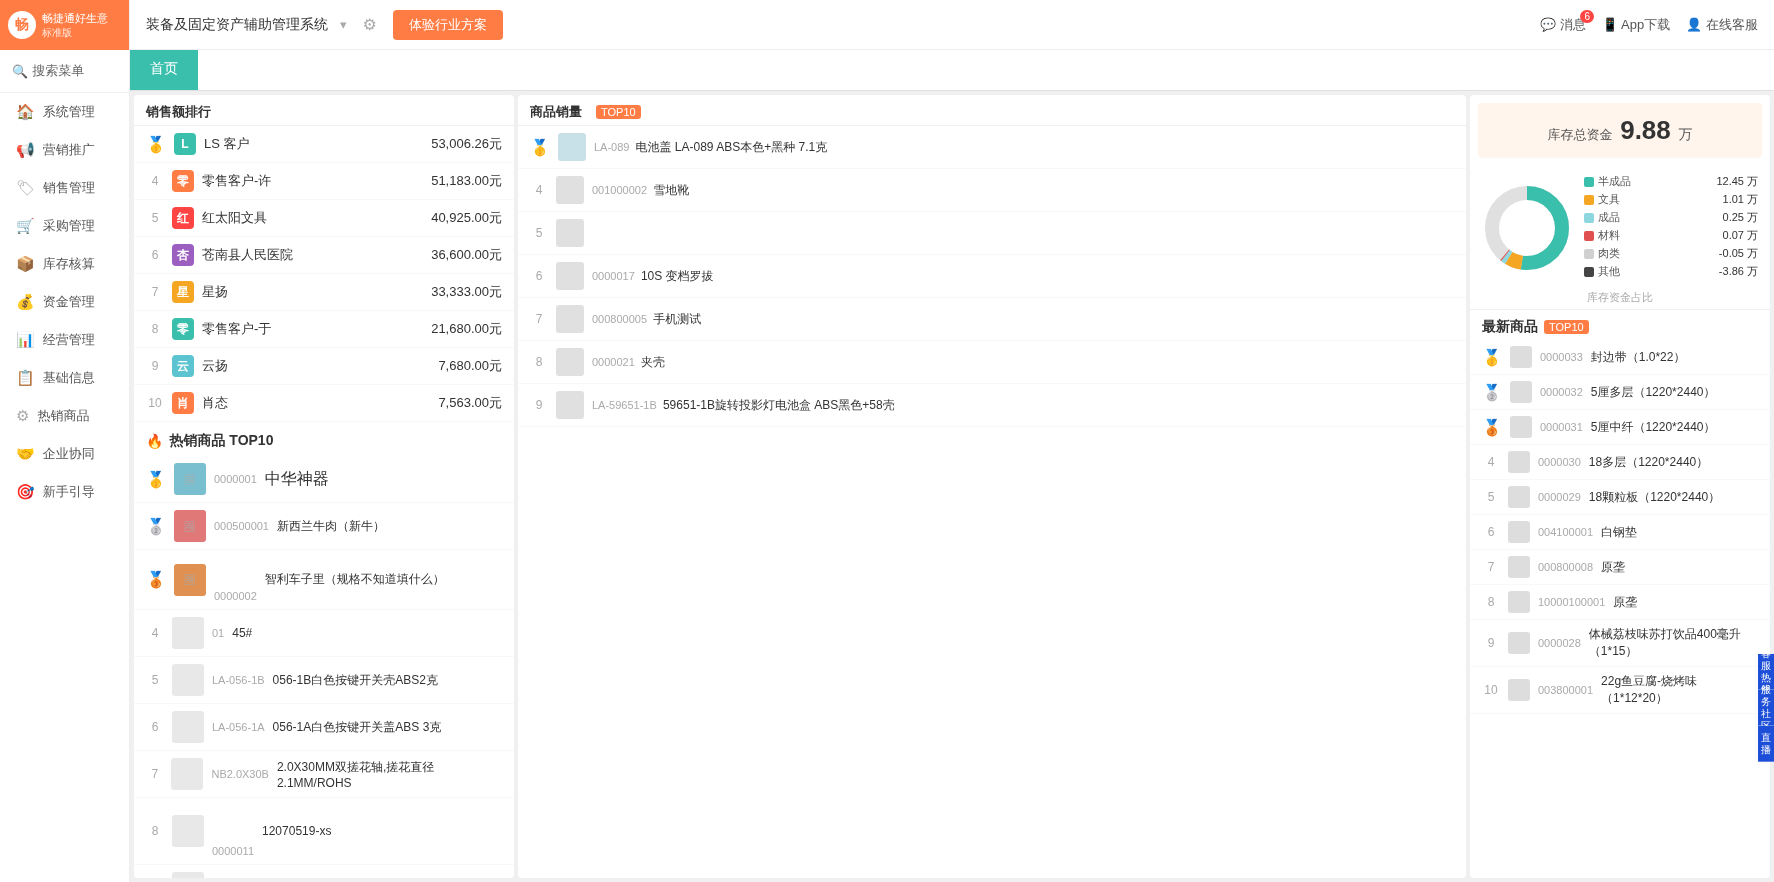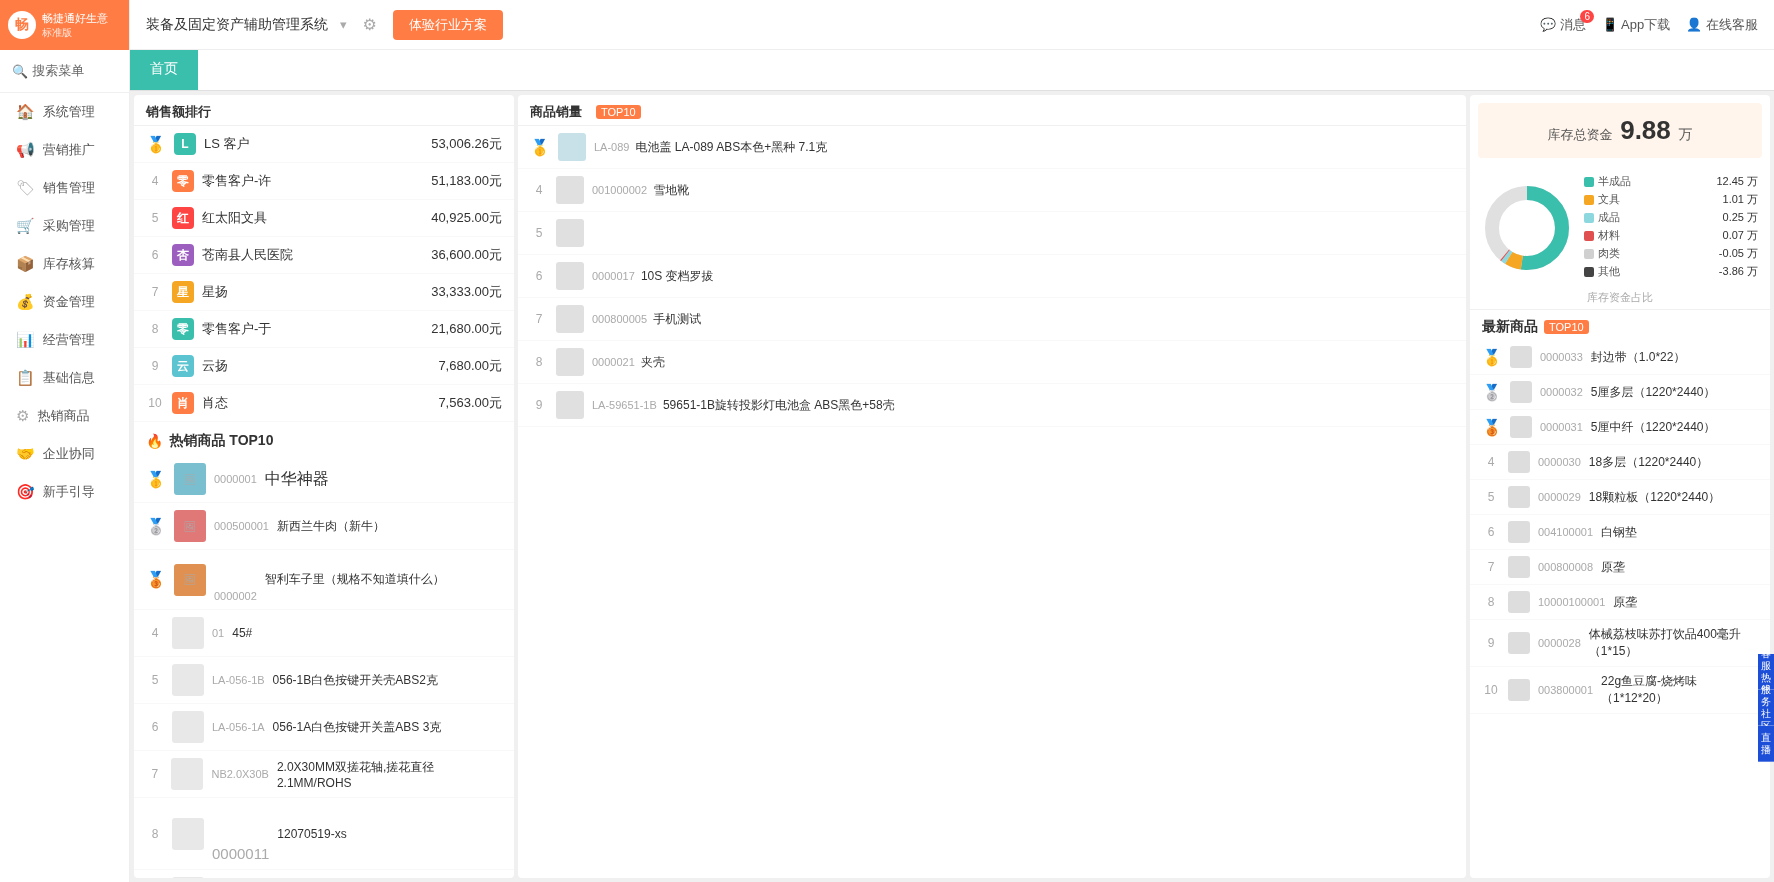--- a/index.html
+++ b/index.html
@@ -456,21 +456,21 @@
         </div>
         <div class="hot-prod-item">
           <span style="width:18px;text-align:center;color:#aaa;font-size:12px;">7</span>
           <div class="hot-prod-img"></div>
           <span style="color:#aaa;font-size:11px;">NB2.0X30B</span>
           <span style="font-size:12px;color:#333;">2.0X30MM双搓花轴,搓花直径2.1MM/ROHS</span>
         </div>
         <div class="hot-prod-item">
           <span style="width:18px;text-align:center;color:#aaa;font-size:12px;">8</span>
           <div class="hot-prod-img"></div>
-          <span style="color:#aaa;font-size:15px;margin-top:40px;">0000011</span>
+          <span style="color:#aaa;font-size:11px;margin-top:40px;">0000011</span>
           <span style="font-size:12px;color:#333;">12070519-xs</span>
         </div>
         <div class="hot-prod-item">
           <span style="width:18px;text-align:center;color:#aaa;font-size:12px;">9</span>
           <div class="hot-prod-img"></div>
           <span style="color:#aaa;font-size:11px;">KK-SD22110H</span>
           <span style="font-size:12px;color:#333;">花语萌恒温分腿睡袋（厚款）</span>
         </div>
       </div>
     </div>

